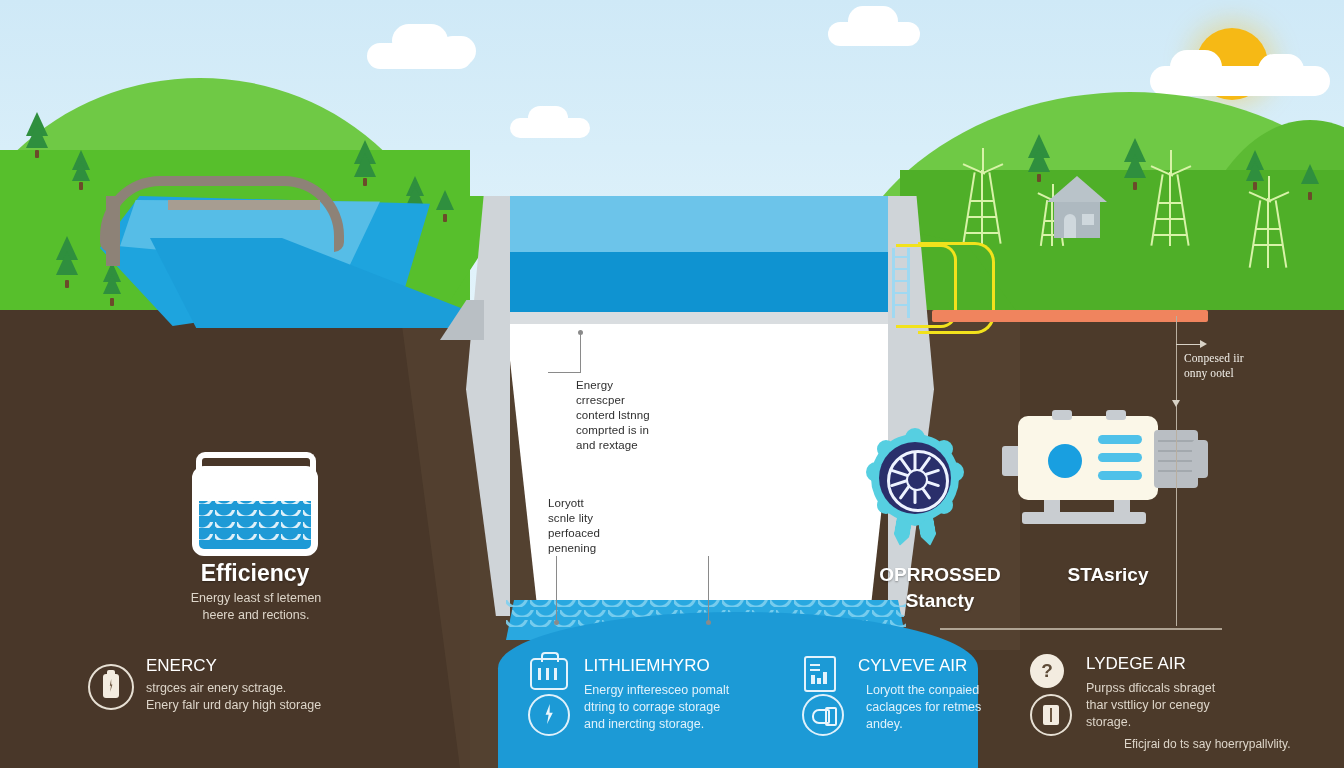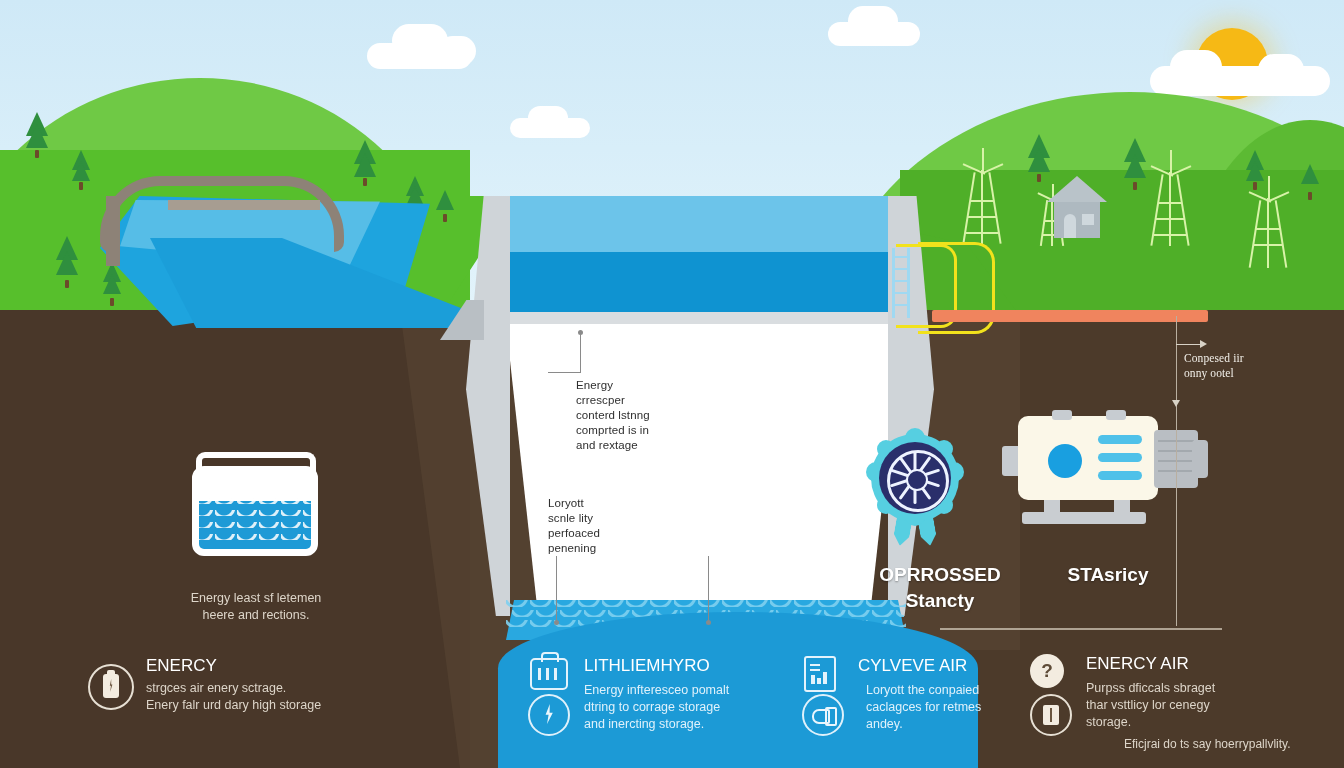--- a/index.html
+++ b/index.html
@@ -397,20 +397,21 @@
 
   <div class="tank-handle" style="left:196px;top:452px;width:108px;height:18px;"></div>
   <div class="tank" style="left:192px;top:466px;width:112px;height:76px;">
     <div class="fill" style="height:48px;">
       <div class="wv" style="top:-3px;"></div>
       <div class="wv" style="top:9px;"></div>
       <div class="wv" style="top:21px;"></div>
       <div class="wv" style="top:33px;"></div>
     </div>
   </div>
+  <div class="h-dark" style="left:150px;top:560px;width:210px;font-size:23px;">Efficiency</div>
   <div class="body-txt" style="left:150px;top:590px;width:212px;text-align:center;">
     <span class="lbl">Energy least sf letemen</span>
     <span class="lbl">heere and rections.</span>
   </div>
 
   <div class="h-dark" style="left:840px;top:562px;width:200px;font-size:19px;line-height:26px;">
     <span class="lbl">OPRROSSED</span>
     <span class="lbl">Stancty</span>
   </div>
   <div class="h-dark" style="left:1008px;top:562px;width:200px;font-size:19px;line-height:26px;">
@@ -474,21 +475,21 @@
 
   <div class="frow" style="left:1030px;top:652px;width:300px;height:100px;">
     <div style="position:absolute;left:0;top:2px;width:34px;height:34px;border-radius:50%;background:#f3ece0;">
       <div style="position:absolute;left:0;top:0;width:34px;height:34px;color:#5f4c38;font-size:19px;font-weight:bold;
                   text-align:center;line-height:34px;font-family:'Liberation Sans',sans-serif;">?</div>
     </div>
     <div class="ico-circle" style="left:0;top:42px;width:38px;height:38px;">
       <div style="position:absolute;left:11px;top:9px;width:16px;height:20px;background:#f3ece0;border-radius:2px;"></div>
       <div style="position:absolute;left:18px;top:12px;width:2px;height:14px;background:#6b5640;"></div>
     </div>
-    <div class="h-left" style="left:56px;top:2px;font-size:17px;">ENERCY AIR</div>
+    <div class="h-left" style="left:56px;top:2px;font-size:17px;">LYDEGE AIR</div>
     <div class="body-txt" style="left:56px;top:28px;width:190px;">
       <span class="lbl">Purpss dficcals sbraget</span>
       <span class="lbl">thar vsttlicy lor cenegy</span>
       <span class="lbl">storage.</span>
     </div>
   </div>
 
   <div class="body-txt" style="left:1124px;top:736px;width:220px;font-size:12px;text-align:left;">Eficjrai do ts say hoerrypallvlity.</div>
 
 </div>

